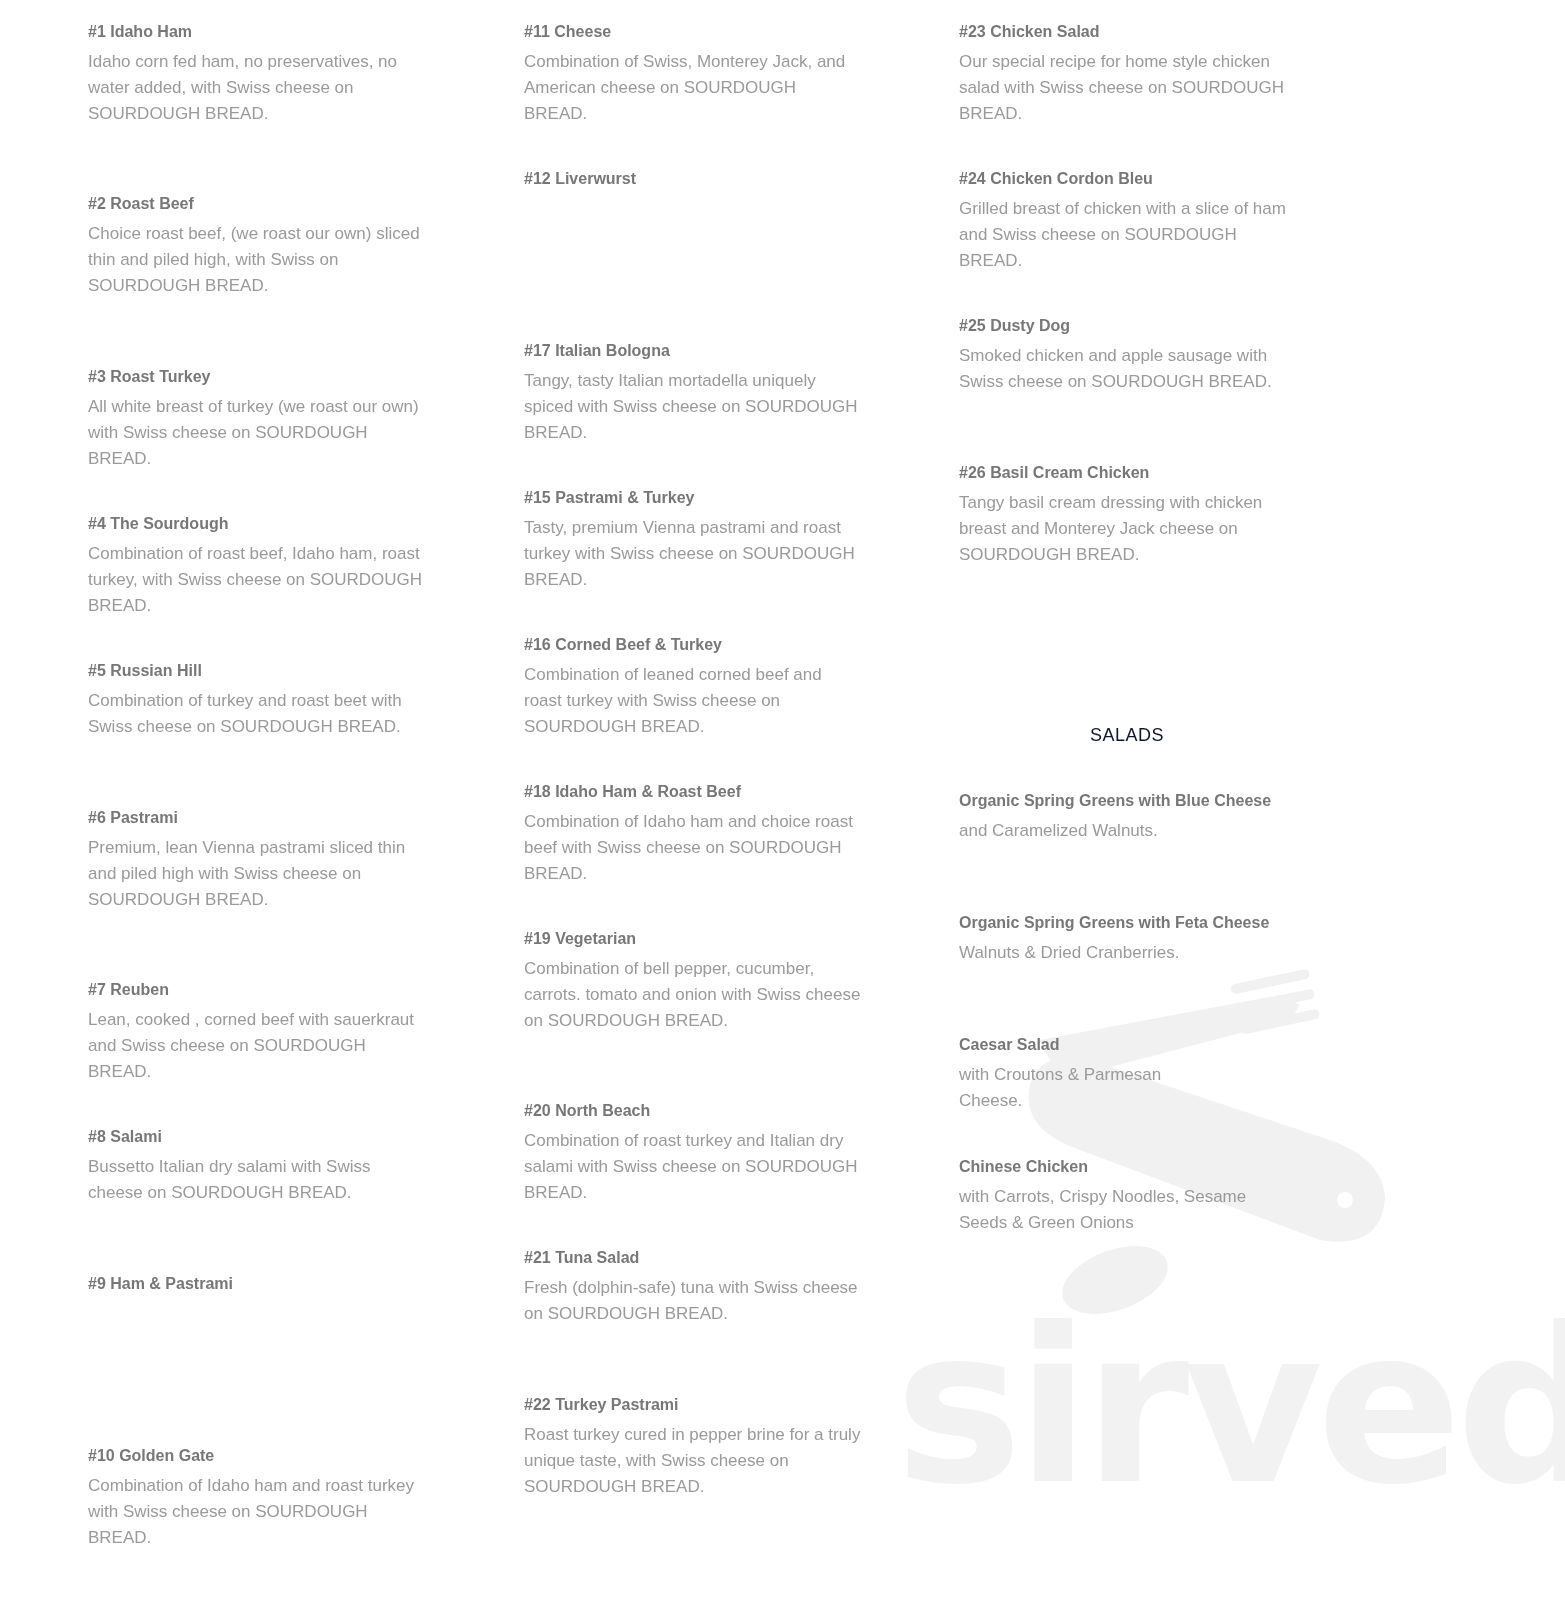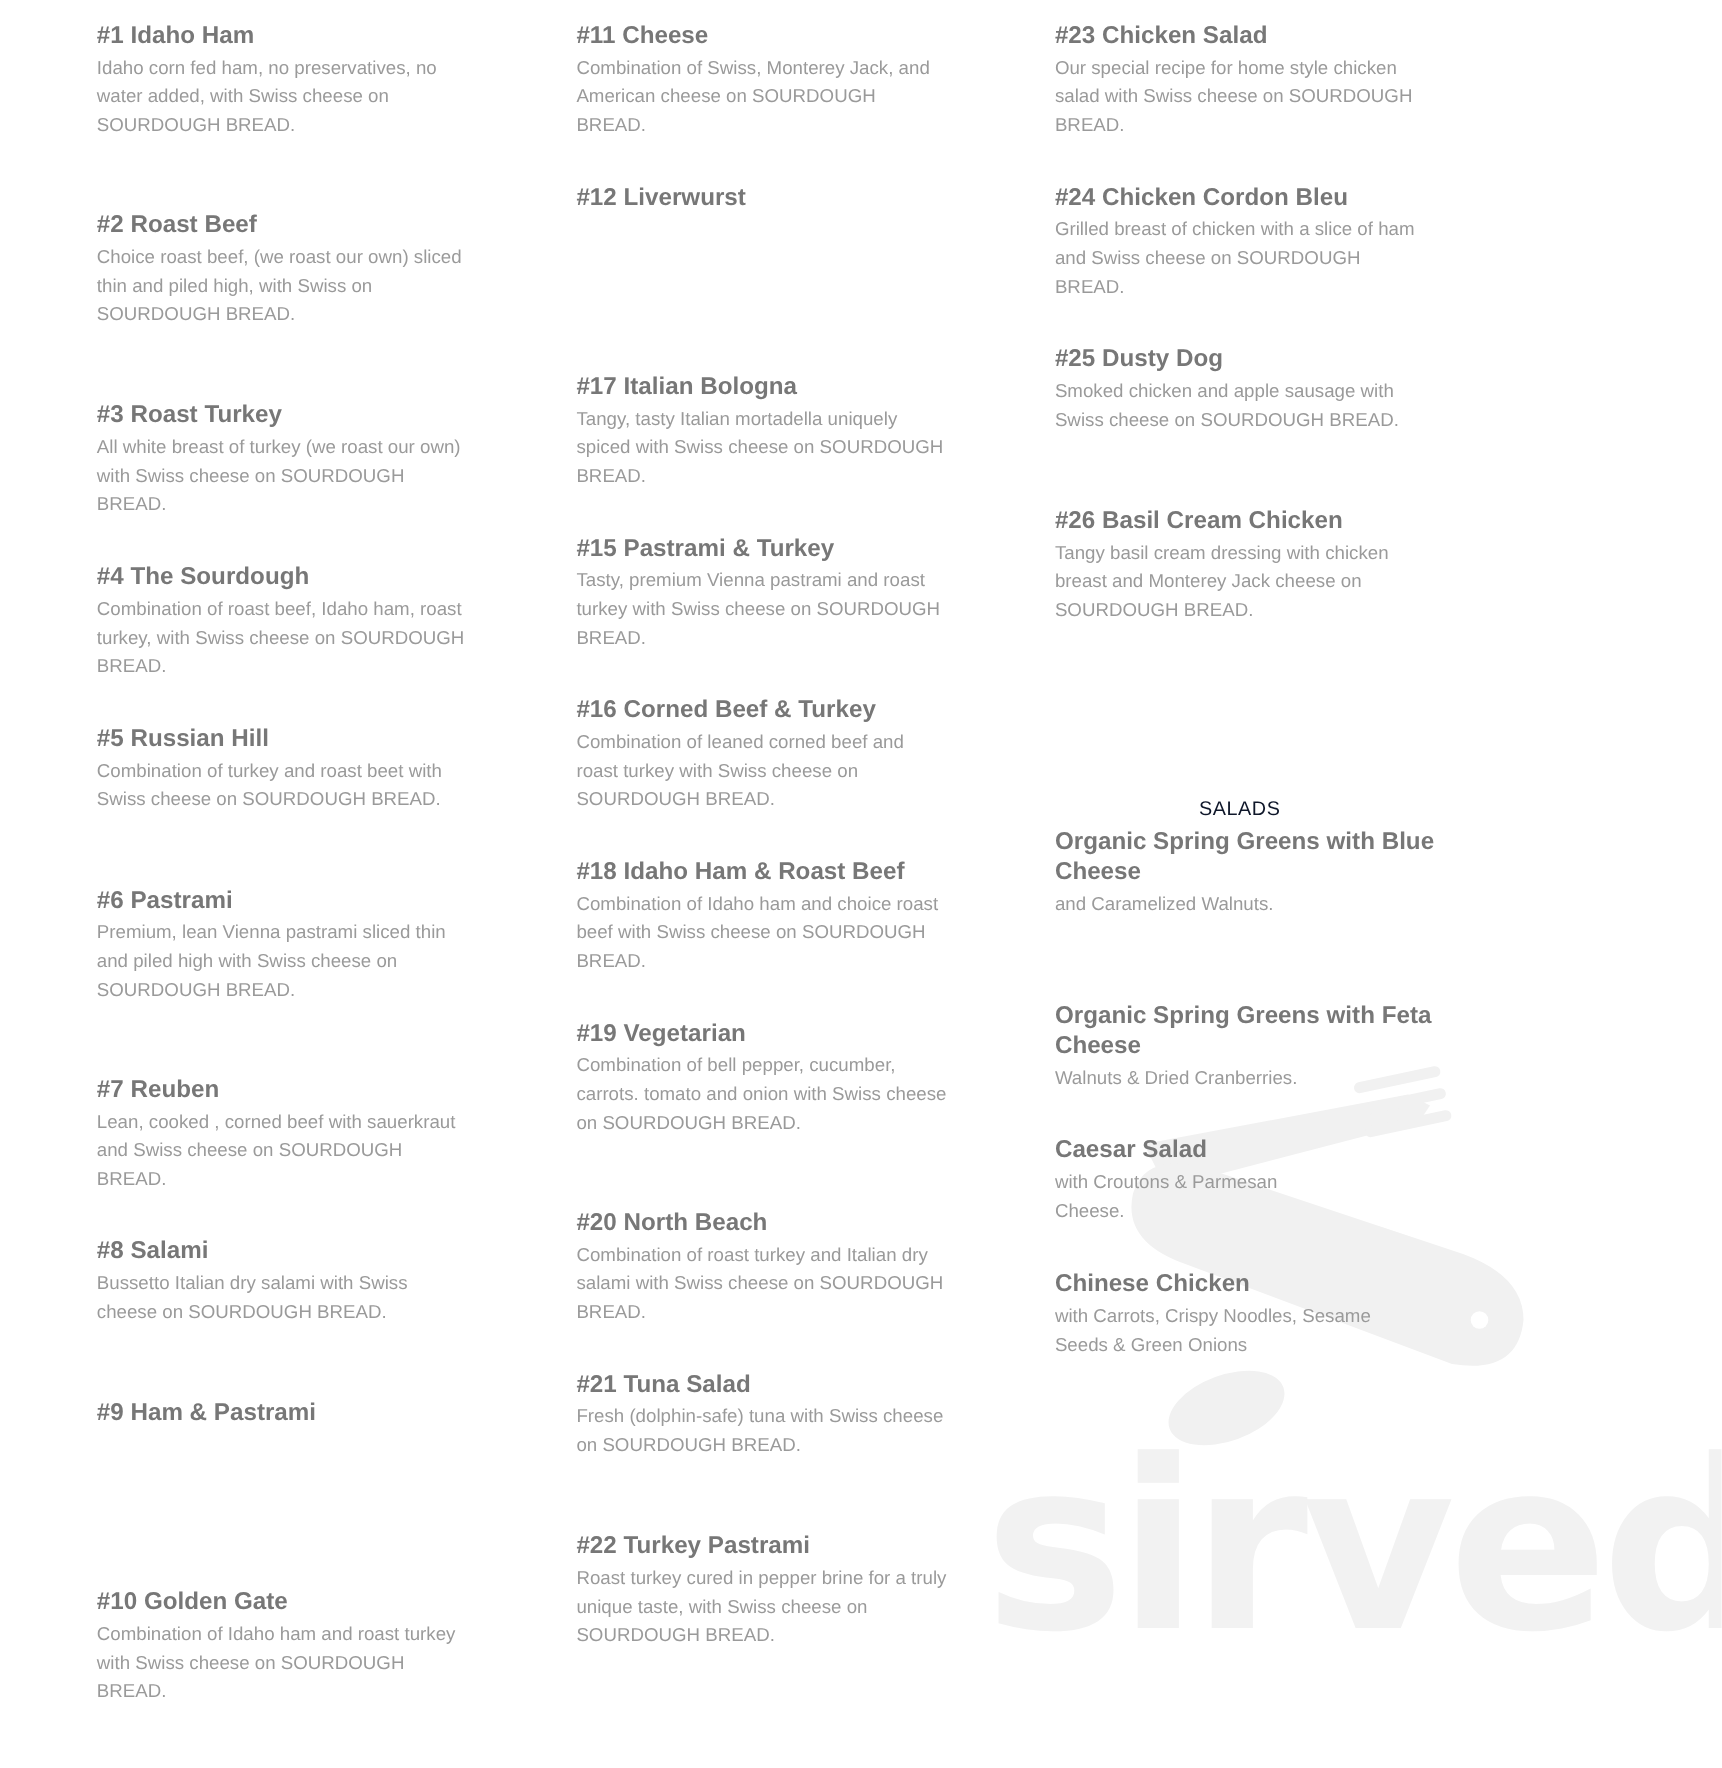--- a/index.html
+++ b/index.html
@@ -2,21 +2,21 @@
 <html><head>
   <meta charset="utf-8">
   <style>
     html, body { margin:0; padding:0; background:#ffffff; }
     body { width:1565px; height:1607px; position:relative; overflow:hidden;
       font-family: "Liberation Sans", "DejaVu Sans", sans-serif; }
     .watermark { position:absolute; left:0; top:0; width:1565px; height:1607px; pointer-events:none; z-index:0; }
     .wm-text { position:absolute; left:895px; top:1300px; font-family:"DejaVu Sans", sans-serif; font-weight:bold;
       font-size:214px; letter-spacing:-6px; color:#f2f2f2; line-height:1; }
     .item { position:absolute; width:340px; z-index:1; }
-    .item h3 { margin:0 0 4px 0; font-size:22px; font-weight:bold; color:#777777; line-height:27px; }
+    .item h3 { margin:0 0 4px 0; font-size:16px; font-weight:bold; color:#777777; line-height:27px; }
     .item p { margin:0; font-size:17px; color:#9a9a9a; line-height:26px; }
     .section-title { position:absolute; left:1090px; top:725px; font-size:18px; color:#0f172a; letter-spacing:0.5px; z-index:1; }
     .salad { width:370px; }
   </style>
 </head>
 <body>
 
 <div class="watermark">
   <svg width="1565" height="1607" style="position:absolute;left:0;top:0">
     <g fill="#f1f1f1">
@@ -124,21 +124,21 @@
   <h3>#25 Dusty Dog</h3>
   <p>Smoked chicken and apple sausage with Swiss cheese on SOURDOUGH BREAD.</p>
 </div>
 <div class="item" style="left:959px;top:459px">
   <h3>#26 Basil Cream Chicken</h3>
   <p>Tangy basil cream dressing with chicken breast and Monterey Jack cheese on SOURDOUGH BREAD.</p>
 </div>
 
 <div class="section-title">SALADS</div>
 
-<div class="item salad" style="left:959px;top:751px">
+<div class="item salad" style="left:959px;top:787px">
   <h3>Organic Spring Greens with Blue Cheese</h3>
   <p>and Caramelized Walnuts.</p>
 </div>
 <div class="item salad" style="left:959px;top:909px">
   <h3>Organic Spring Greens with Feta Cheese</h3>
   <p>Walnuts &amp; Dried Cranberries.</p>
 </div>
 <div class="item salad" style="left:959px;top:1031px;width:270px">
   <h3>Caesar Salad</h3>
   <p>with Croutons &amp; Parmesan Cheese.</p>

